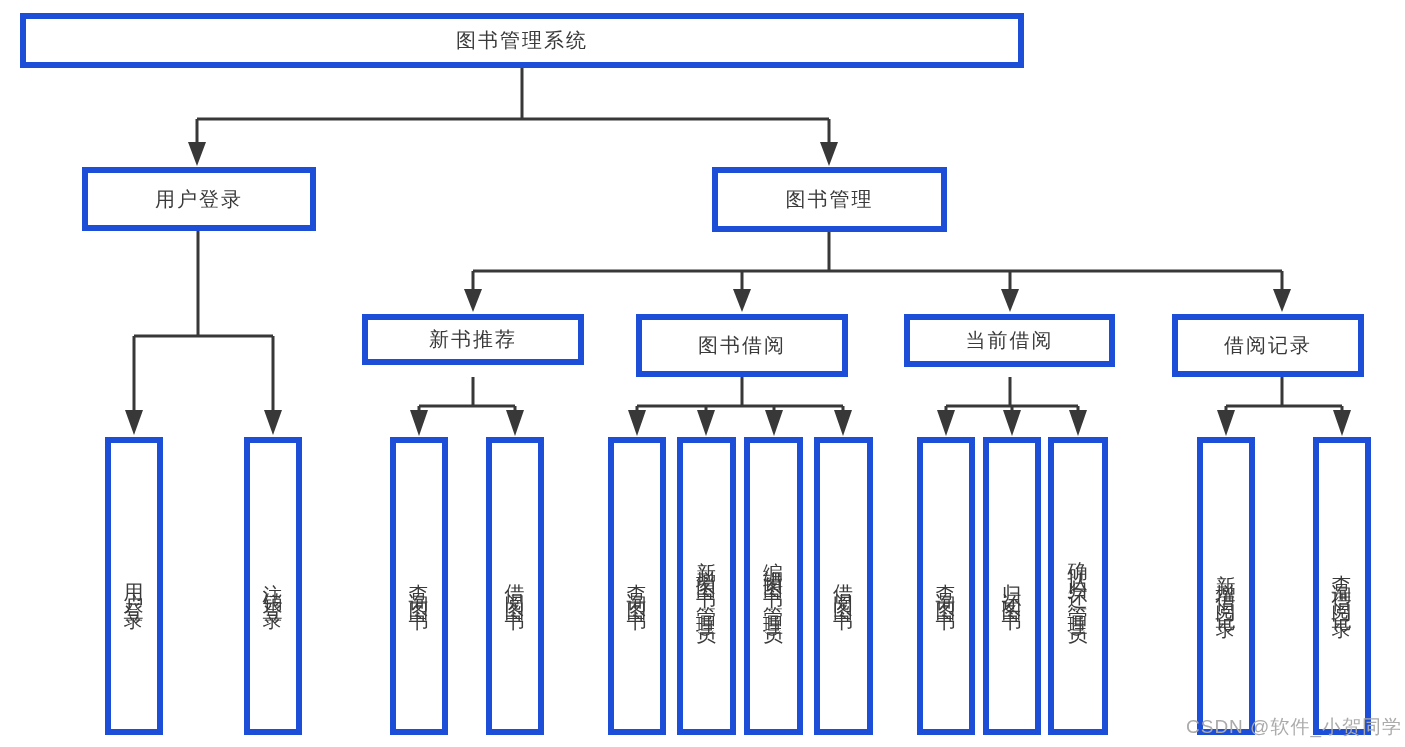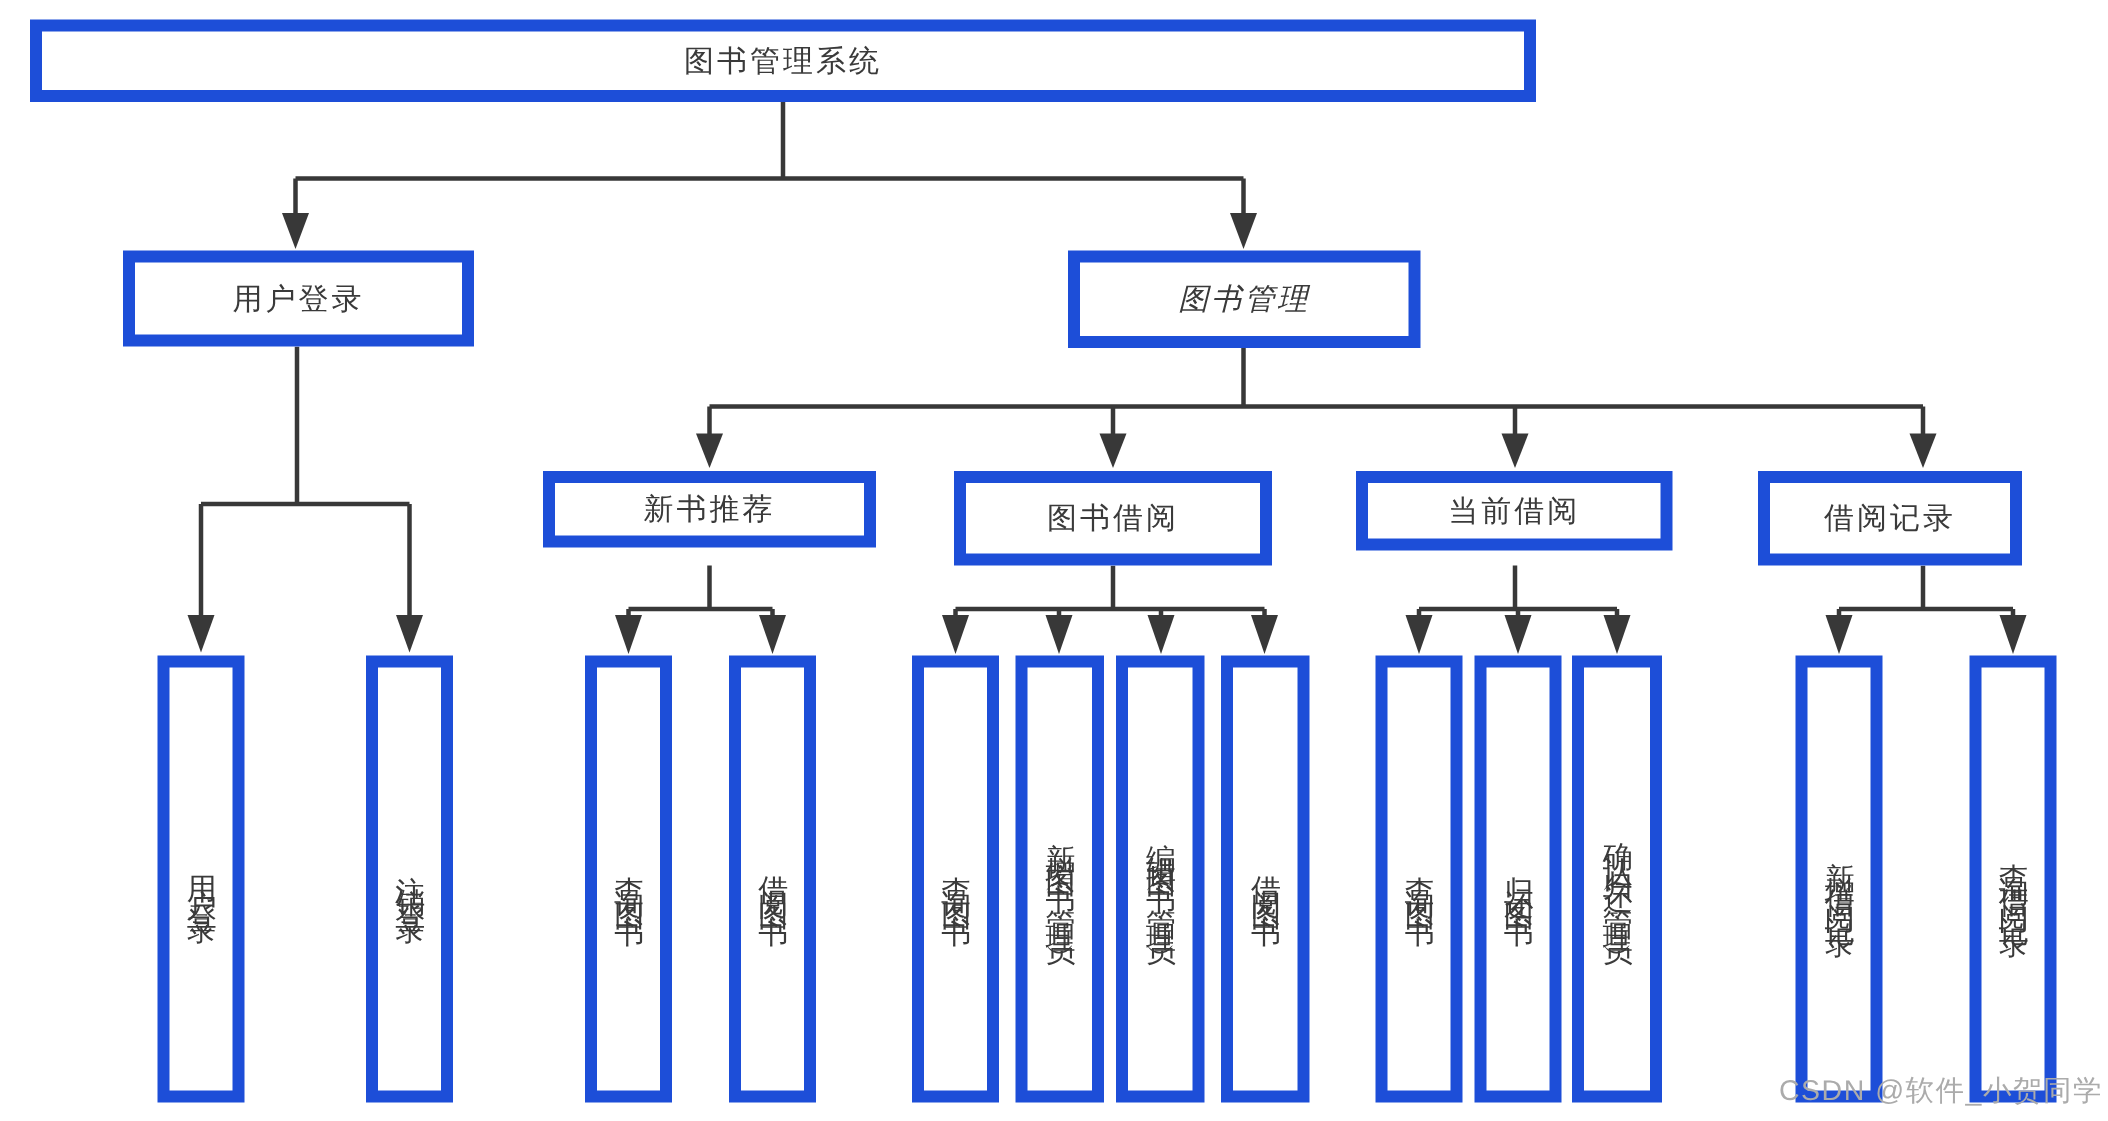--- a/index.html
+++ b/index.html
@@ -8,21 +8,21 @@
     width: 1405px;
     height: 747px;
     background: #ffffff;
     font-family: "Liberation Sans", sans-serif;
     overflow: hidden;
   }
   .box {
     position: absolute;
     box-sizing: border-box;
     background: #ffffff;
-    border: 8px solid #1d4ed8;
+    border: 6px solid #1d4ed8;
     color: #3a3a3a;
     display: flex;
     align-items: center;
     justify-content: center;
     z-index: 2;
   }
   .hbox { font-size: 20px; letter-spacing: 2px; white-space: nowrap; }
   .vbox { font-size: 20px; }
   .vbox .vtext {
     writing-mode: vertical-rl;
@@ -89,26 +89,26 @@
     <polygon points="1069,410 1087,410 1078,436"></polygon>
 
     <path d="M1282,377 L1282,406 M1226,406 L1342,406 M1226,406 L1226,412 M1342,406 L1342,412"></path>
     <polygon points="1217,410 1235,410 1226,436"></polygon>
     <polygon points="1333,410 1351,410 1342,436"></polygon>
   </svg>
 
   <div class="box hbox" style="left:20px; top:13px; width:1004px; height:55px;">图书管理系统</div>
 
   <div class="box hbox" style="left:82px; top:167px; width:234px; height:64px;">用户登录</div>
-  <div class="box hbox" style="left:712px; top:167px; width:235px; height:65px;font-style:italic;">图书管理</div>
+  <div class="box hbox" style="left:712px; top:167px; width:235px; height:65px;">图书管理</div>
 
   <div class="box hbox" style="left:362px; top:314px; width:222px; height:51px;">新书推荐</div>
   <div class="box hbox" style="left:636px; top:314px; width:212px; height:63px;">图书借阅</div>
   <div class="box hbox" style="left:904px; top:314px; width:211px; height:53px;">当前借阅</div>
-  <div class="box hbox" style="left:1172px; top:314px; width:176px; height:63px;text-align:right;">借阅记录</div>
+  <div class="box hbox" style="left:1172px; top:314px; width:192px; height:63px;text-align:right;">借阅记录</div>
 
   <div class="box vbox" style="left:105px; top:437px; width:58px; height:298px;">
     <span class="vtext">用户登录</span>
   </div>
   <div class="box vbox" style="left:244px; top:437px; width:58px; height:298px;">
     <span class="vtext">注销登录</span>
   </div>
 
   <div class="box vbox" style="left:390px; top:437px; width:58px; height:298px;">
     <span class="vtext">查询图书</span>

